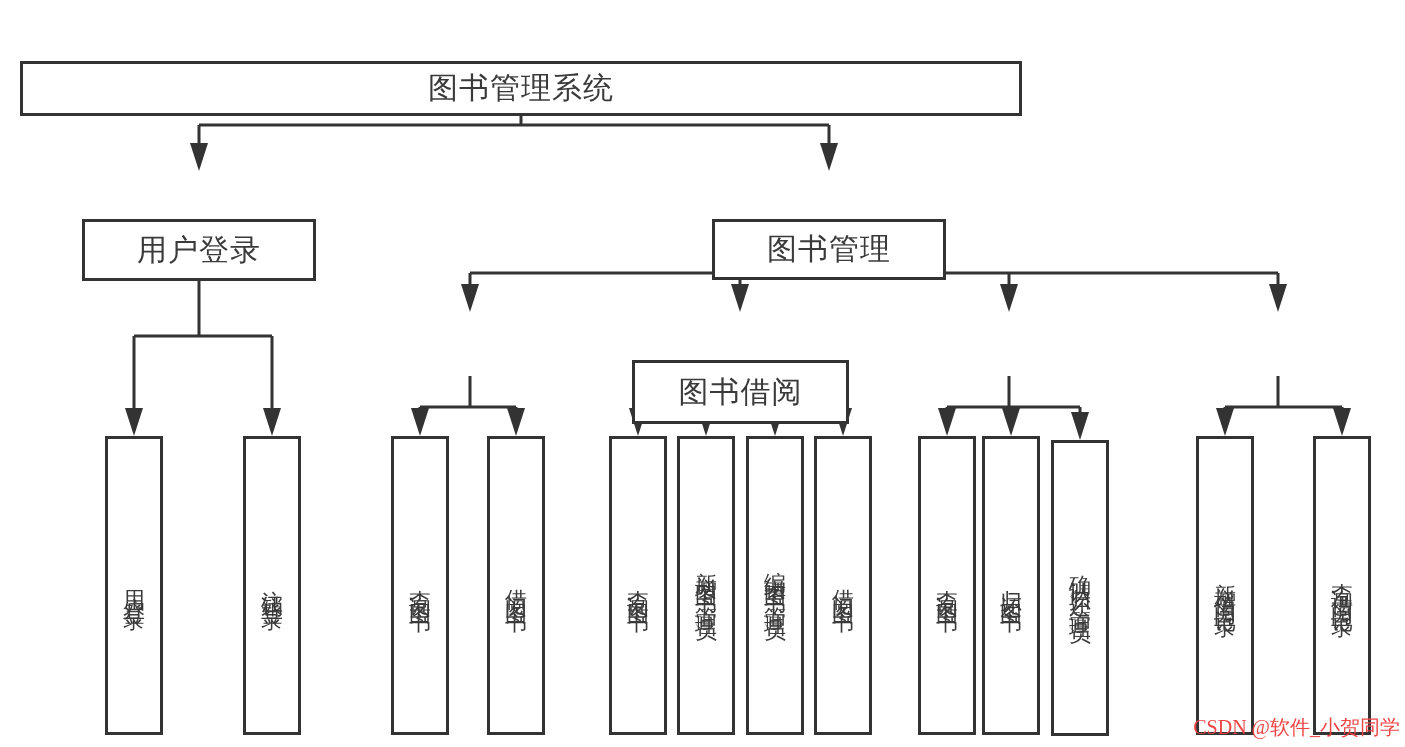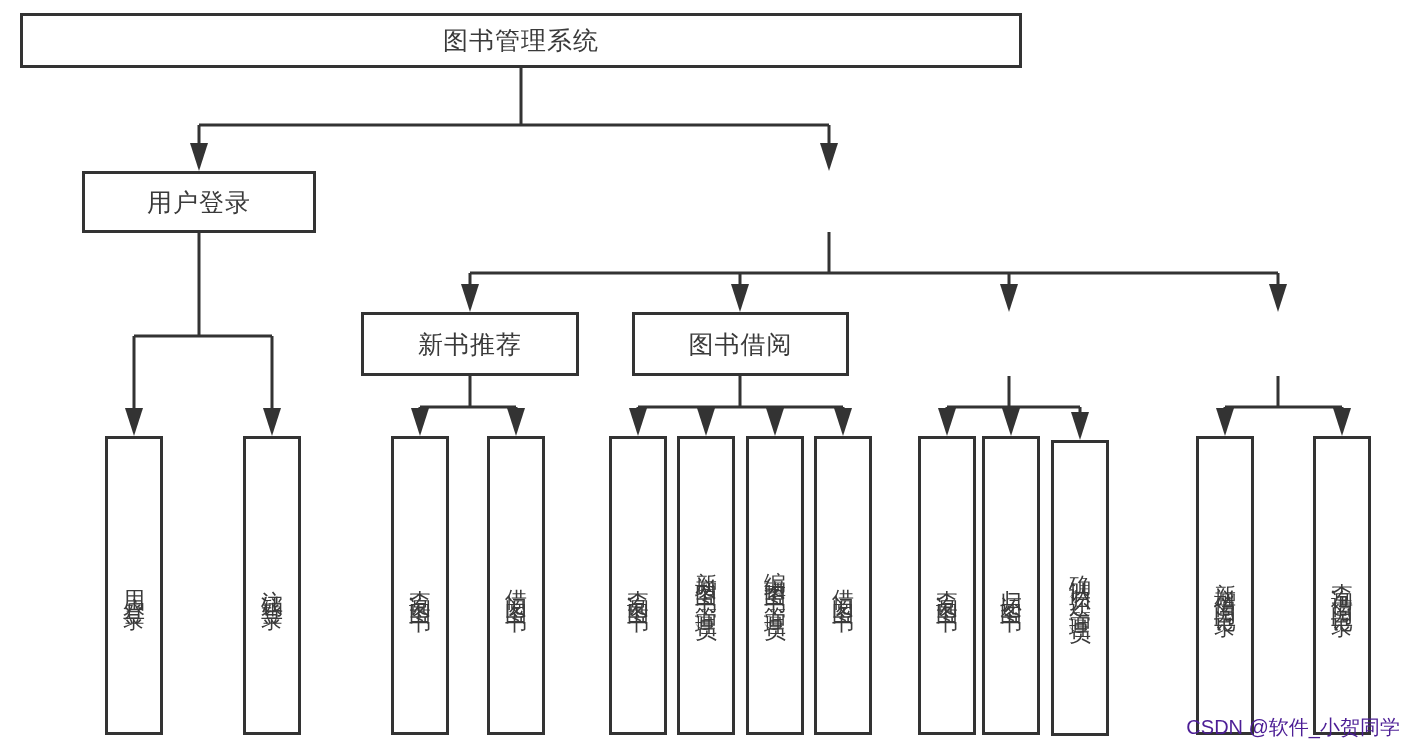--- a/index.html
+++ b/index.html
@@ -22,40 +22,42 @@
     position: absolute;
     background: #ffffff;
     border: 3px solid #333333;
     color: #3a3a3a;
     display: flex;
     align-items: center;
     justify-content: center;
     text-align: center;
   }
   .node.h {
-    font-size: 25px;
+    font-size: 30px;
     letter-spacing: 1px;
     white-space: nowrap;
+    margin-top: 48px;
   }
   .node.v {
     font-size: 22px;
     writing-mode: vertical-rl;
     text-orientation: mixed;
     letter-spacing: 7px;
     line-height: 1;
     overflow: hidden;
   }
   .watermark {
     position: absolute;
     left: 1185px; top: 714px;
     width: 215px;
     font-size: 20px;
-    color: #4c1d95;
+    color: #ef4444;
     white-space: nowrap;
     text-align: right;
+    font-family: Liberation Serif, serif;
   }
 </style>
 </head>
 <body>
 
 <div id="canvas">
 
   <svg id="connector-svg" viewBox="0 0 1405 747" xmlns="http://www.w3.org/2000/svg">
     <g stroke="#333333" stroke-width="3" fill="none">
 
@@ -92,22 +94,22 @@
       <polygon points="1002,408 1020,408 1011,436"></polygon>
       <polygon points="1071,412 1089,412 1080,440"></polygon>
       <polygon points="1216,408 1234,408 1225,436"></polygon>
       <polygon points="1333,408 1351,408 1342,436"></polygon>
     </g>
   </svg>
 
   <div class="node h" style="left:20px; top:13px; width:1002px; height:55px">图书管理系统</div>
 
   <div class="node h" style="left:82px; top:171px; width:234px; height:62px">用户登录</div>
+  <div class="node h" style="left:712px; top:171px; width:234px; height:61px">图书管理</div>
 
-  <div class="node h" style="left:361px; top:312px; width:218px; height:64px">新书推荐</div>
   <div class="node h" style="left:632px; top:312px; width:217px; height:64px">图书借阅</div>
 
   <div class="node v" style="left:105px; top:436px; width:58px; height:299px">用户登录</div>
   <div class="node v" style="left:243px; top:436px; width:58px; height:299px">注销登录</div>
 
   <div class="node v" style="left:391px; top:436px; width:58px; height:299px">查询图书</div>
   <div class="node v" style="left:487px; top:436px; width:58px; height:299px">借阅图书</div>
 
   <div class="node v" style="left:609px; top:436px; width:58px; height:299px">查询图书</div>
   <div class="node v" style="left:677px; top:436px; width:58px; height:299px">新增图书（管理员）</div>

